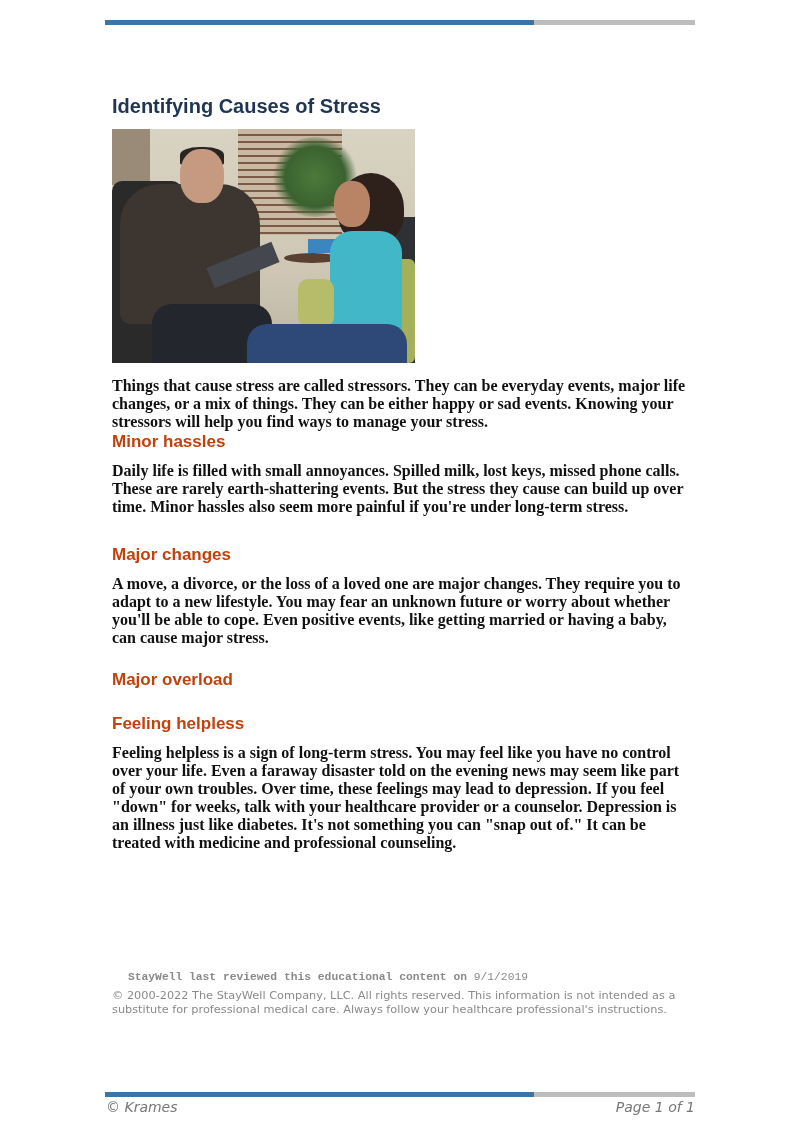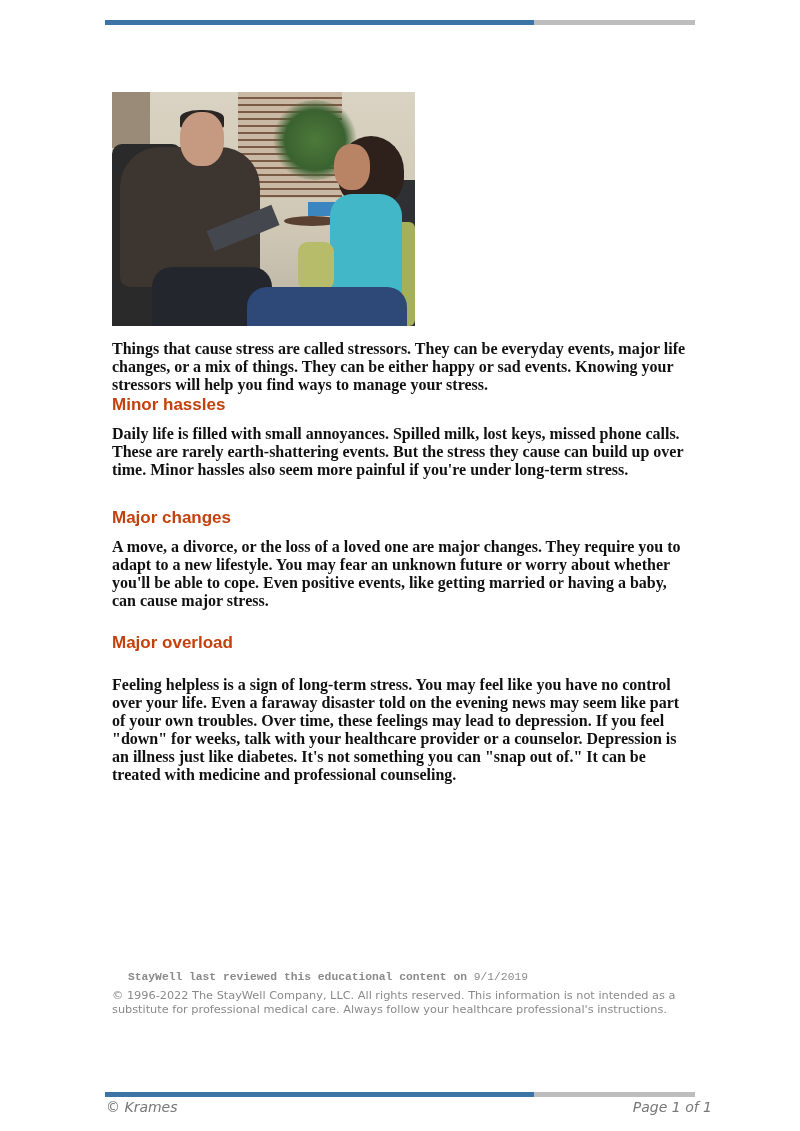--- a/index.html
+++ b/index.html
@@ -57,31 +57,32 @@
     .reviewed b { font-weight: bold; }
     .copyright {
       position: absolute; left: 112px; top: 989px; width: 585px;
       font-family: "DejaVu Sans", sans-serif; font-size: 11.3px; color: #8a8a8a; line-height: 14px;
     }
     .footer-left, .footer-right {
       position: absolute; top: 1099px;
       font-family: "DejaVu Sans", sans-serif; font-style: italic; font-size: 14px; color: #777777;
     }
     .footer-left { left: 106px; }
-    .footer-right { right: 88px; }
+    .footer-right { right: 105px; }
   </style>
 </head>
 <body>
 
 <div class="bar" id="top-bar">
   <div class="blue"></div>
   <div class="gray"></div>
 </div>
 
 <div class="content">
+  <h1>Identifying Causes of Stress</h1>
 
   <div class="photo">
     <div class="wall-stone"></div>
     <div class="blinds"></div>
     <div class="plant"></div>
     <div class="table"></div>
     <div class="tissue"></div>
     <div class="chair"></div>
     <div class="man-body"></div>
     <div class="man-legs"></div>
@@ -107,30 +108,31 @@
   <div class="section">
     <h2>Major changes</h2>
     <p class="body">A move, a divorce, or the loss of a loved one are major changes. They require you to adapt to a new lifestyle. You may fear an unknown future or worry about whether you'll be able to cope. Even positive events, like getting married or having a baby, can cause major stress.</p>
   </div>
 
   <div class="section">
     <h2>Major overload</h2>
   </div>
 
   <div class="section">
+    <h2>Feeling helpless</h2>
     <p class="body">Feeling helpless is a sign of long-term stress. You may feel like you have no control over your life. Even a faraway disaster told on the evening news may seem like part of your own troubles. Over time, these feelings may lead to depression. If you feel "down" for weeks, talk with your healthcare provider or a counselor. Depression is an illness just like diabetes. It's not something you can "snap out of." It can be treated with medicine and professional counseling.</p>
   </div>
 </div>
 
 <div class="reviewed">
   <b>StayWell last reviewed this educational content on</b>
   <span>9/1/2019</span>
 </div>
 
-<div class="copyright">© 1996-2022 The StayWell Company, LLC. All rights reserved. This information is not intended as a substitute for professional medical care. Always follow your healthcare professional's instructions.</div>
+<div class="copyright">© 2000-2022 The StayWell Company, LLC. All rights reserved. This information is not intended as a substitute for professional medical care. Always follow your healthcare professional's instructions.</div>
 
 <div class="bar" id="bottom-bar">
   <div class="blue"></div>
   <div class="gray"></div>
 </div>
 
 <div class="footer-left">© Krames</div>
 <div class="footer-right">Page 1 of 1</div>
 
 </body></html>

